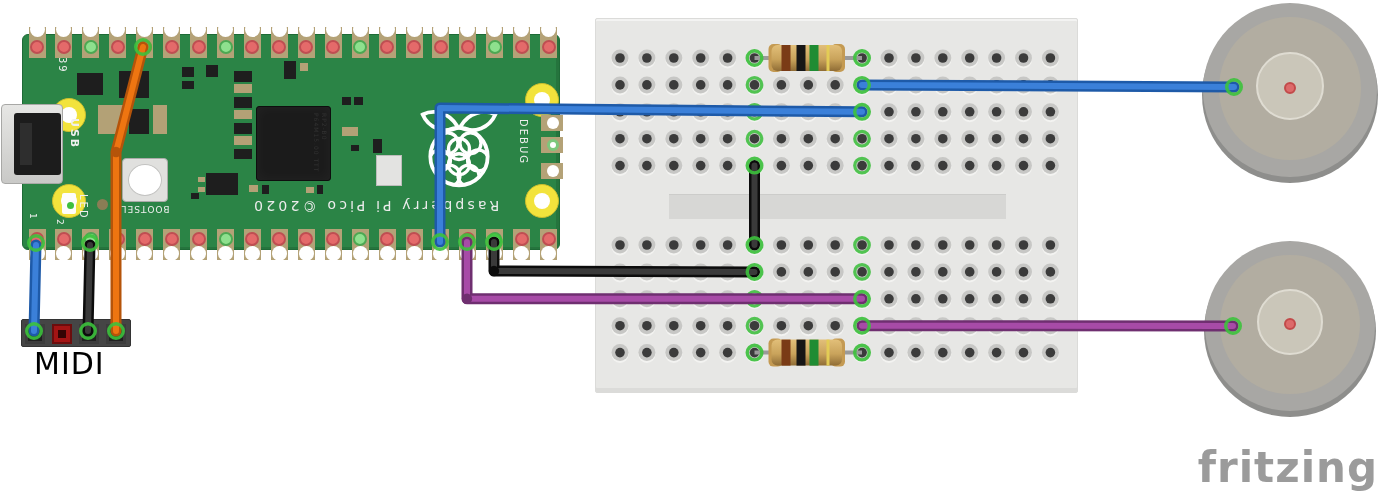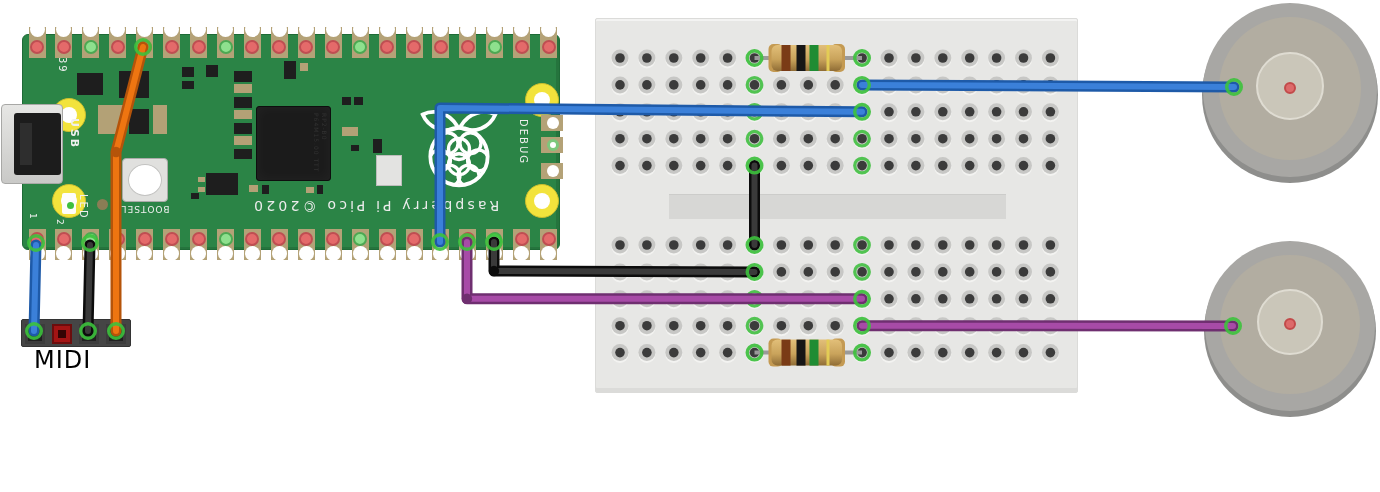--- a/index.html
+++ b/index.html
@@ -59,21 +59,21 @@
     border-radius:50%;background:#fff;}
   .rpi-logo{position:absolute;left:388px;top:70px;}
 
   
   .midi-header{position:absolute;left:21px;top:319px;width:110px;height:28px;background:#454545;
     border:1px solid #333;border-radius:2px;z-index:1;}
   .midi-socket{position:absolute;top:4px;width:20px;height:20px;background:#202020;
     box-shadow:inset 0 0 0 3px #3C3C3C;}
   .midi-socket.red{background:#A31414;box-shadow:inset 0 0 0 2px #6B0D0D;}
   .midi-socket.red::after{content:"";position:absolute;left:6px;top:6px;width:8px;height:8px;background:#350404;}
-  .midi-label{position:absolute;left:34px;top:346px;font-size:24px;color:#000;z-index:2;letter-spacing:1px;}
+  .midi-label{position:absolute;left:34px;top:346px;font-size:30px;color:#000;z-index:2;letter-spacing:1px;}
 
   
   .sensor{position:absolute;z-index:1;}
   .sensor div{position:absolute;border-radius:50%;}
 
   
   #overlay{position:absolute;left:0;top:0;z-index:5;}
 
   
   .watermark{position:absolute;right:2px;top:443px;font-size:42px;font-weight:700;
@@ -1324,13 +1324,14 @@
         <circle cx="754.5" cy="165.6" r="7.3" fill="none" stroke="#3CC23C" stroke-width="3.4" opacity="0.9"></circle>
         <circle cx="754.5" cy="245" r="7.3" fill="none" stroke="#3CC23C" stroke-width="3.4" opacity="0.9"></circle>
         <circle cx="754.5" cy="271.9" r="7.3" fill="none" stroke="#3CC23C" stroke-width="3.4" opacity="0.9"></circle>
         <circle cx="862" cy="298.8" r="7.3" fill="none" stroke="#3CC23C" stroke-width="3.4" opacity="0.9"></circle>
         <circle cx="862" cy="325.7" r="7.3" fill="none" stroke="#3CC23C" stroke-width="3.4" opacity="0.9"></circle>
         <circle cx="1234" cy="87" r="7.3" fill="none" stroke="#3CC23C" stroke-width="3.4" opacity="0.9"></circle>
         <circle cx="1233" cy="326" r="7.3" fill="none" stroke="#3CC23C" stroke-width="3.4" opacity="0.9"></circle>
       </g>
   </svg>
 
+  <div class="watermark" style="color: rgb(155, 155, 155);">fritzing</div>
 </div>
 
 </body></html>

